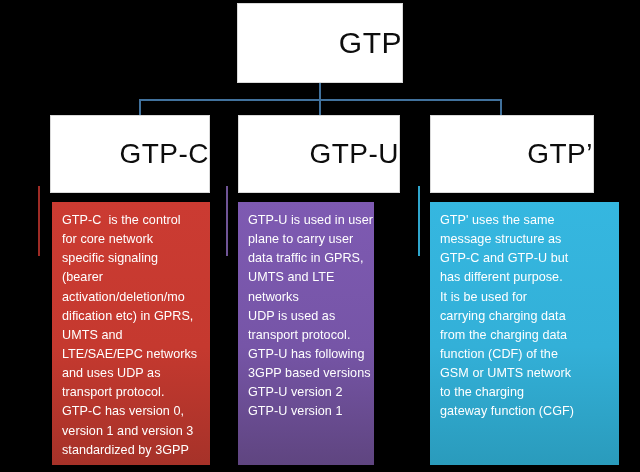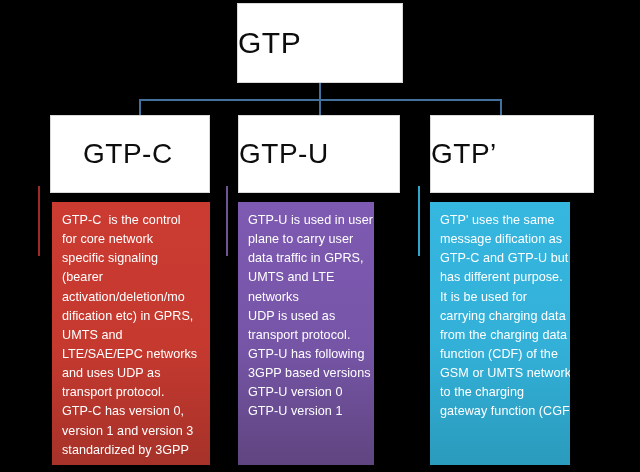--- a/index.html
+++ b/index.html
@@ -17,21 +17,21 @@
   }
 
   
   .node {
     position: absolute;
     background: #ffffff;
     border: 1px solid #d9d9d9;
     box-sizing: border-box;
     display: flex;
     align-items: center;
-    justify-content: flex-start;
+    justify-content: flex-end;
     color: #000000;
     font-weight: 400;
   }
   .node-label {
     font-size: 28px;
     line-height: 1;
     letter-spacing: 0.5px;
     color: #0d0d0d;
     white-space: nowrap;
   }
@@ -105,21 +105,21 @@
     width: 158px;
     background: linear-gradient(to bottom, #CB3B32 0%, #C5392F 55%, #A63229 100%);
   }
   #panel-gtpu {
     left: 238px;
     width: 136px;
     background: linear-gradient(to bottom, #7E5AB2 0%, #7655A7 55%, #5F4580 100%);
   }
   #panel-gtpp {
     left: 430px;
-    width: 140px;
+    width: 189px;
     background: linear-gradient(to bottom, #35B7E0 0%, #33B0D8 55%, #2A9BBC 100%);
   }
   .panel-line {
     display: block;
     white-space: pre;
   }
 </style>
 </head>
 <body>
 
@@ -167,26 +167,26 @@
   <div class="panel" id="panel-gtpu">
       <span class="panel-line">GTP-U is used in user</span>
       <span class="panel-line">plane to carry user</span>
       <span class="panel-line">data traffic in GPRS,</span>
       <span class="panel-line">UMTS and LTE</span>
       <span class="panel-line">networks</span>
       <span class="panel-line">UDP is used as</span>
       <span class="panel-line">transport protocol.</span>
       <span class="panel-line">GTP-U has following</span>
       <span class="panel-line">3GPP based versions</span>
-      <span class="panel-line">GTP-U version 0</span>
+      <span class="panel-line">GTP-U version 2</span>
       <span class="panel-line">GTP-U version 1</span>
     </div>
   <div class="panel" id="panel-gtpp">
       <span class="panel-line">GTP' uses the same</span>
-      <span class="panel-line">message dification as</span>
+      <span class="panel-line">message structure as</span>
       <span class="panel-line">GTP-C and GTP-U but</span>
       <span class="panel-line">has different purpose.</span>
       <span class="panel-line">It is be used for</span>
       <span class="panel-line">carrying charging data</span>
       <span class="panel-line">from the charging data</span>
       <span class="panel-line">function (CDF) of the</span>
       <span class="panel-line">GSM or UMTS network</span>
       <span class="panel-line">to the charging</span>
       <span class="panel-line">gateway function (CGF)</span>
     </div>

